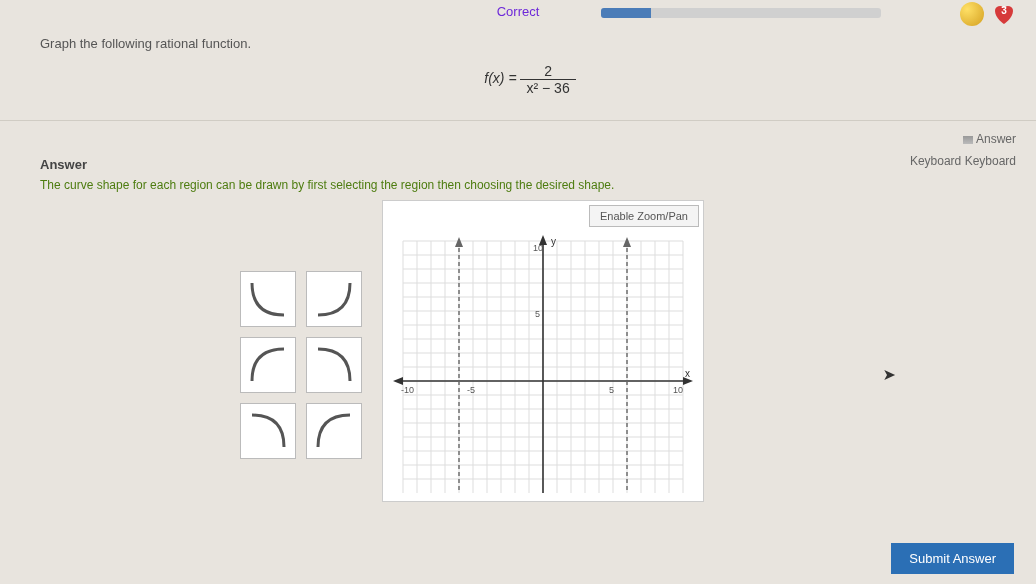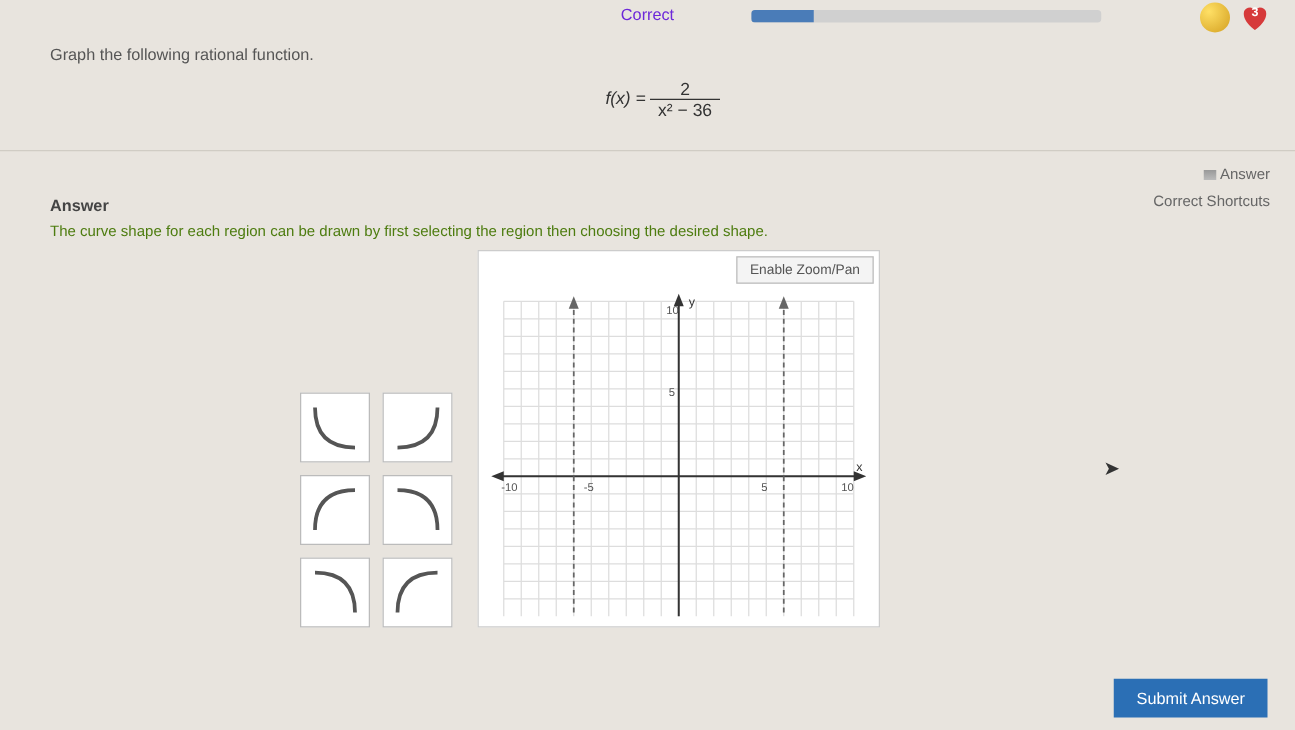--- a/index.html
+++ b/index.html
@@ -20,21 +20,21 @@
 .frac .num { display: block; border-bottom: 1px solid #333; padding: 0 6px; }
 .frac .den { display: block; padding: 0 6px; }
 .step { font-size: 13px; color: #444; margin-top: 10px; }
 .step b { font-weight: bold; }
 .divider { border: none; border-top: 1px solid #d0ccc4; margin: 12px 0 8px 0; }
 .answer-header { display: flex; justify-content: space-between; align-items: flex-end; padding: 0 20px 0 40px; }
 .answer-label { font-size: 13px; color: #444; font-weight: bold; }
 .tools { text-align: right; font-size: 12px; color: #666; line-height: 1.8; }
 .tools .kp-icon { display: inline-block; width: 10px; height: 8px; background: linear-gradient(#999,#bbb); margin-right: 3px; vertical-align: middle; }
 .hint { font-size: 12px; color: #4d7c0f; padding: 6px 40px 4px 40px; }
-.graph-area { display: flex; gap: 20px; padding: 4px 40px; align-items: flex-end; }
+.graph-area { display: flex; gap: 20px; padding: 4px 40px; align-items: center; }
 .shapes { display: grid; grid-template-columns: 56px 56px; gap: 10px; margin-left: 200px; margin-top: 28px; }
 .shape-btn { width: 56px; height: 56px; background: #fff; border: 1px solid #bbb; cursor: pointer; display: flex; align-items: center; justify-content: center; }
 .shape-btn svg { width: 44px; height: 44px; }
 .graph-container { position: relative; border: 1px solid #ccc; background: #fff; }
 .zoom-btn { position: absolute; top: 4px; right: 4px; font-size: 11px; padding: 4px 10px; border: 1px solid #bbb; background: #f4f4f4; cursor: pointer; color: #555; }
 .grid-svg { display: block; }
 .submit-btn { position: absolute; right: 22px; bottom: 10px; background: #2b6fb5; color: #fff; border: none; padding: 8px 18px; font-size: 13px; cursor: pointer; margin-top: 12px; }
 .cursor-icon { position: absolute; right: 140px; top: 365px; font-size: 16px; color: #333; }
 </style>
 </head>
@@ -66,21 +66,21 @@
     </span>
   </div>
 </div>
 
 <hr class="divider">
 
 <div class="answer-header">
   <div class="answer-label">Answer</div>
   <div class="tools">
     <div><span class="kp-icon"></span><span>Answer</span></div>
-    <div>Correct Shortcuts</div>
+    <div>Keyboard Keyboard</div>
   </div>
 </div>
 
 <div class="hint">The curve shape for each region can be drawn by first selecting the region then choosing the desired shape.</div>
 
 <div class="graph-area">
   <div class="shapes">
     <button class="shape-btn">
         <svg viewBox="0 0 44 44">
           <path d="M6 6 Q6 38 38 38" stroke="#555" stroke-width="3" fill="none"></path>

